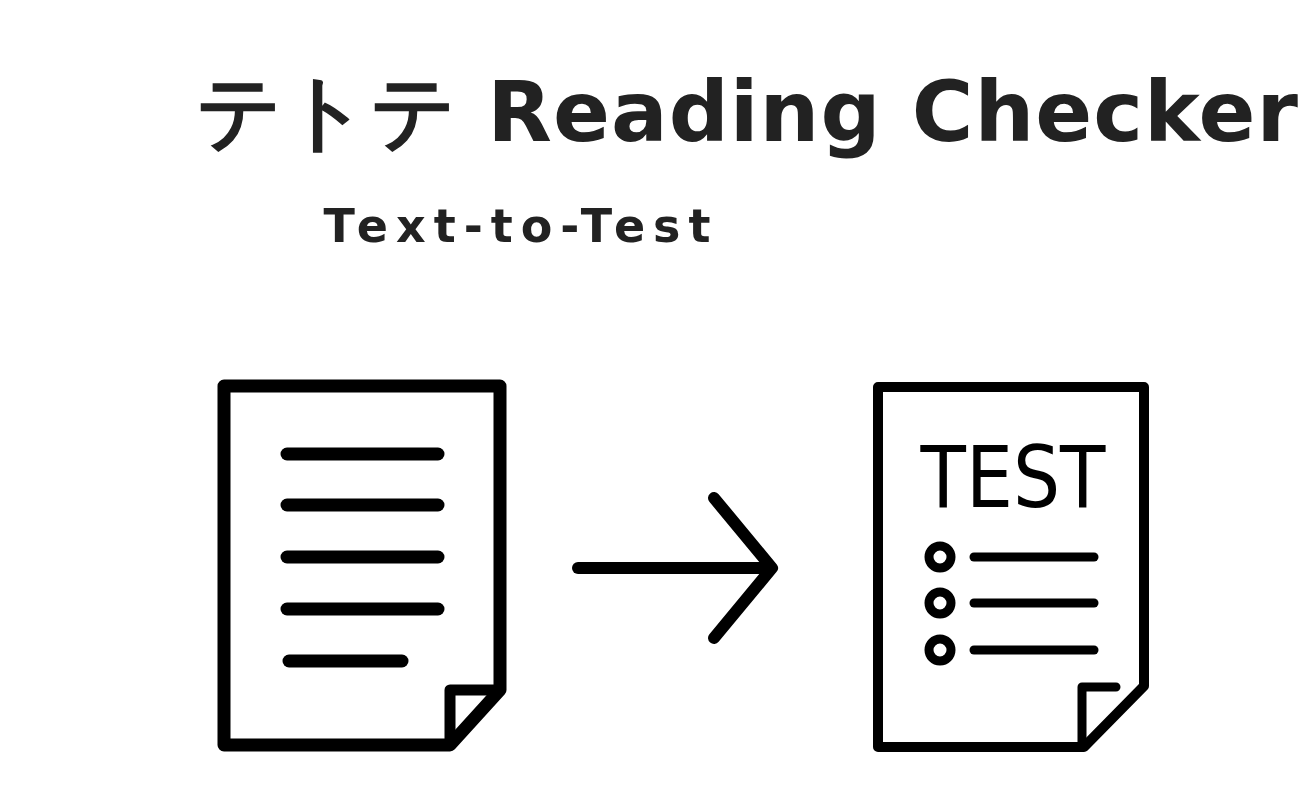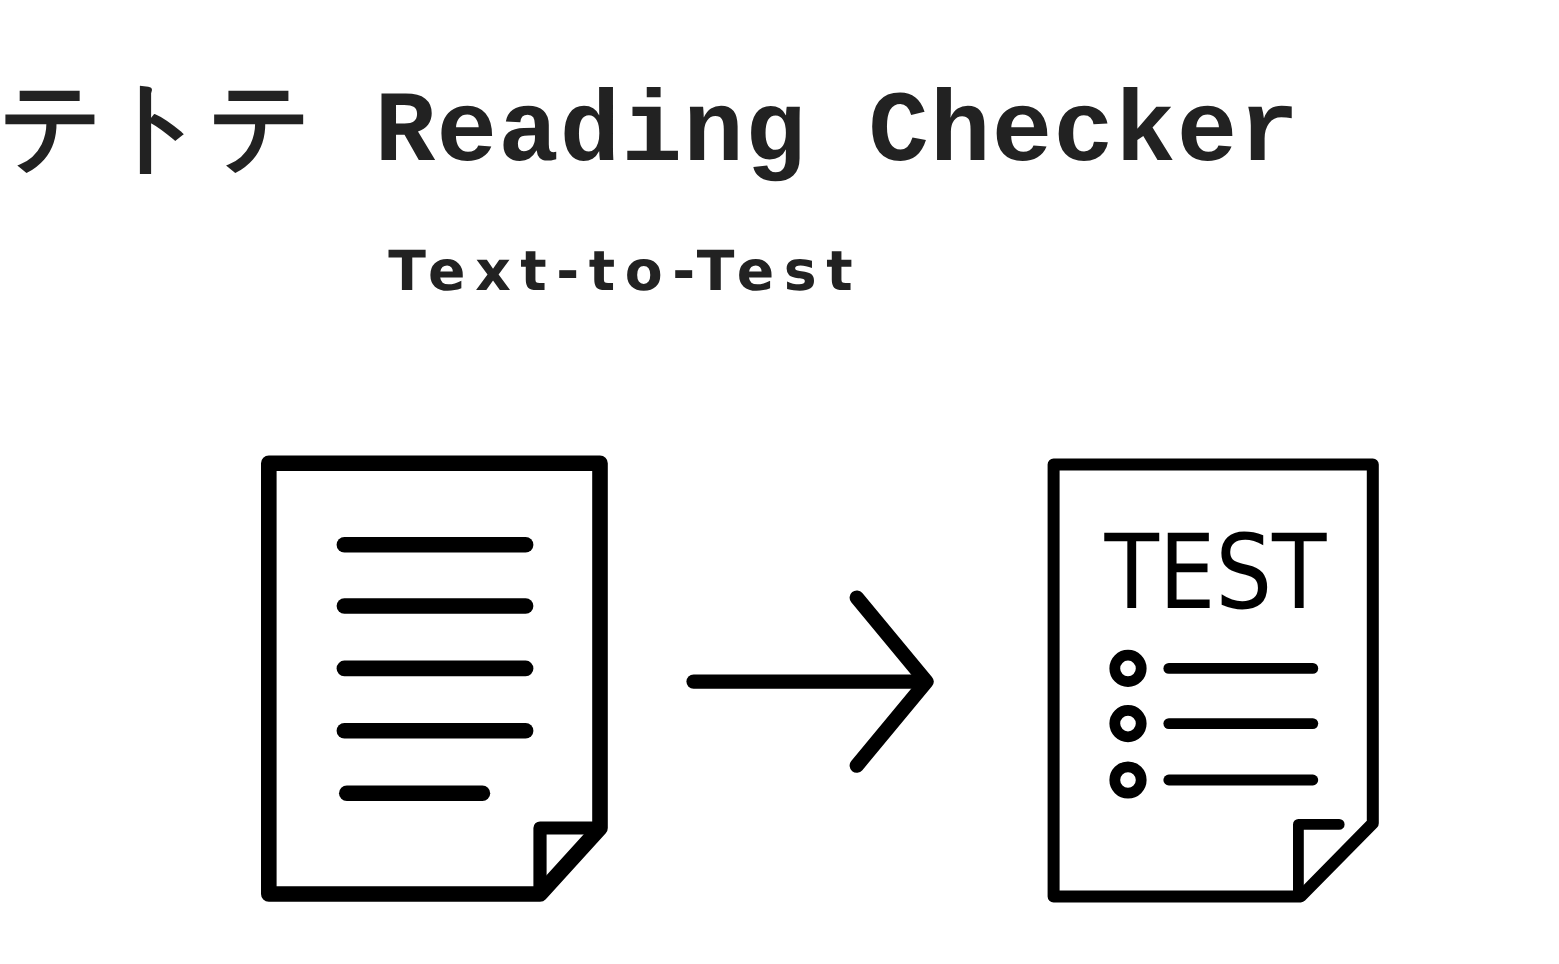--- a/index.html
+++ b/index.html
@@ -1,19 +1,19 @@
 <!DOCTYPE html>
 <html><head>
 <meta charset="utf-8">
 <style>
   html, body { margin: 0; padding: 0; background: #ffffff; }
   body { width: 1299px; height: 803px; position: relative; overflow: hidden;
          font-family: "DejaVu Sans", "Liberation Sans", sans-serif; color: #222222; }
-  .title { position: absolute; left: 0; top: 62px; width: 1299px; text-align: left;
-           font-size: 84px; font-weight: bold; letter-spacing: 1px; line-height: 100px; color: #222222; white-space: nowrap; font-family: Liberation Mono, monospace; }
+  .title { position: absolute; left: 0; top: 62px; width: 1299px; text-align: right;
+           font-size: 84px; font-weight: bold; letter-spacing: 1px; line-height: 100px; color: #222222; white-space: nowrap; }
   .subtitle { position: absolute; left: 0; top: 196px; width: 1042px; text-align: center;
               font-size: 46px; font-weight: bold; letter-spacing: 8px; line-height: 60px; color: #222222; }
   .icon { position: absolute; }
   #doc-icon { left: 200px; top: 370px; width: 320px; height: 390px; }
   #arrow-icon { left: 560px; top: 480px; width: 240px; height: 170px; }
   #test-icon { left: 860px; top: 370px; width: 300px; height: 390px; }
   .test-label { font-family: "DejaVu Sans", "Liberation Sans", sans-serif; font-weight: normal; }
 </style>
 </head>
 <body>

